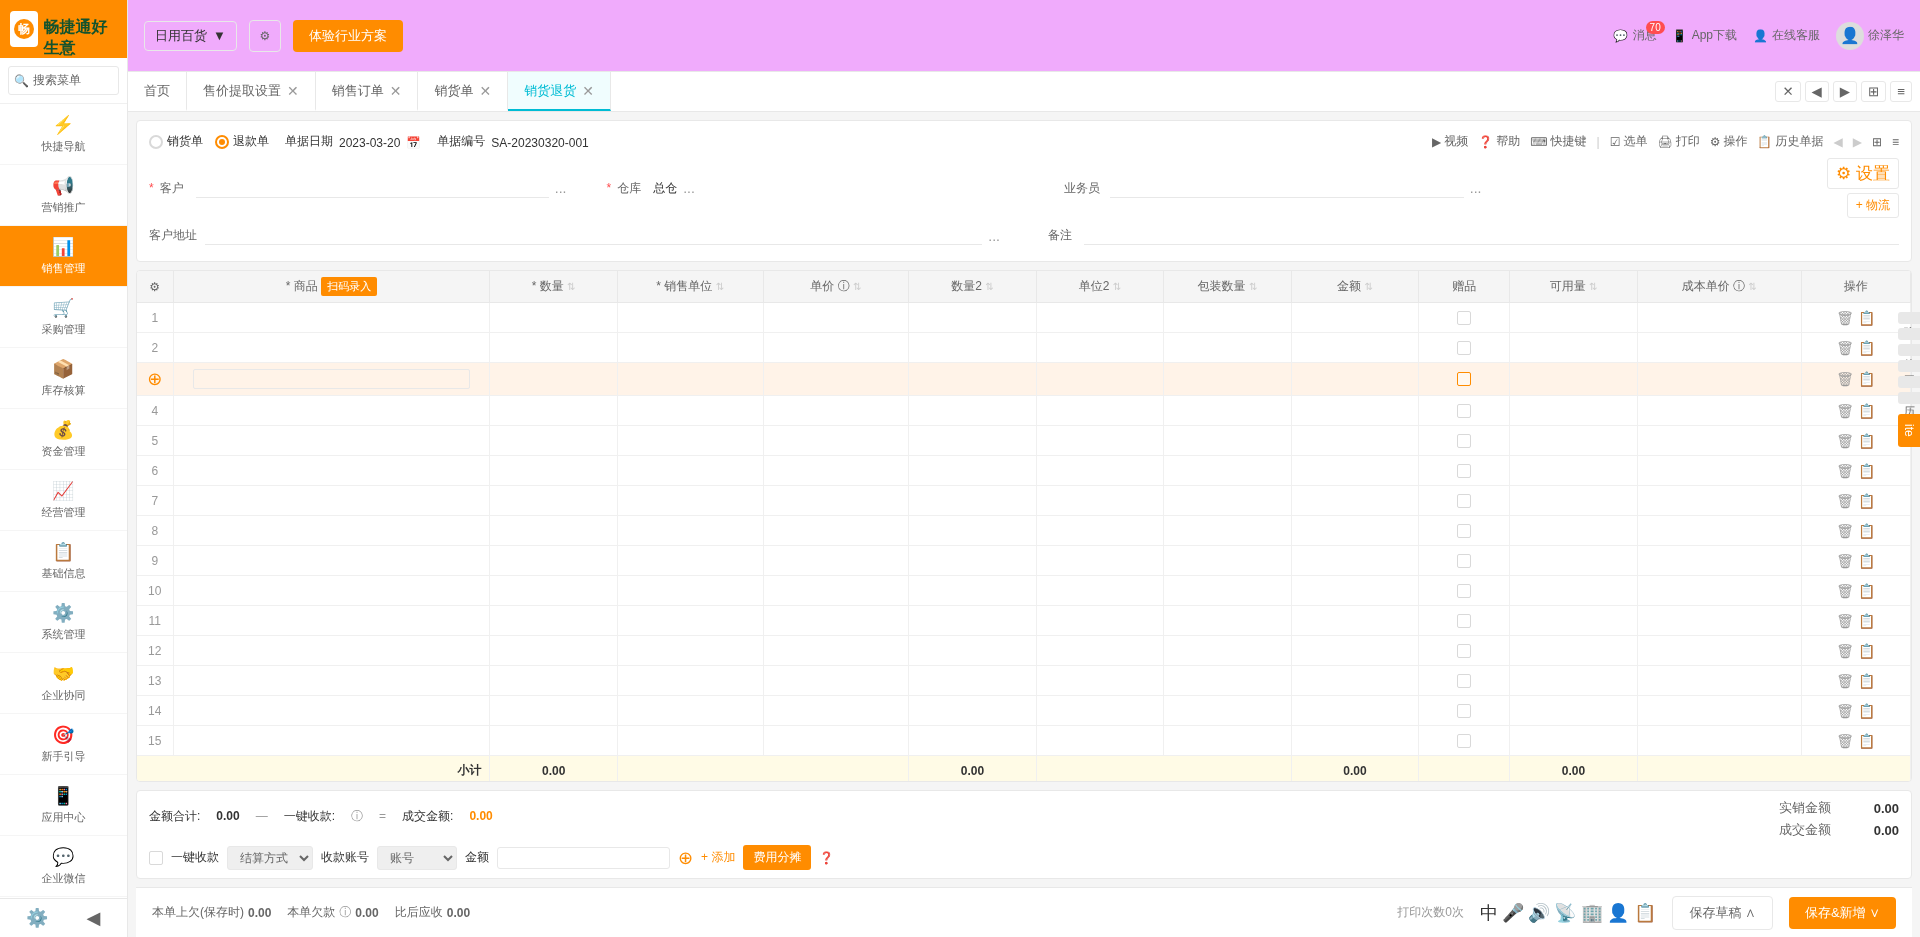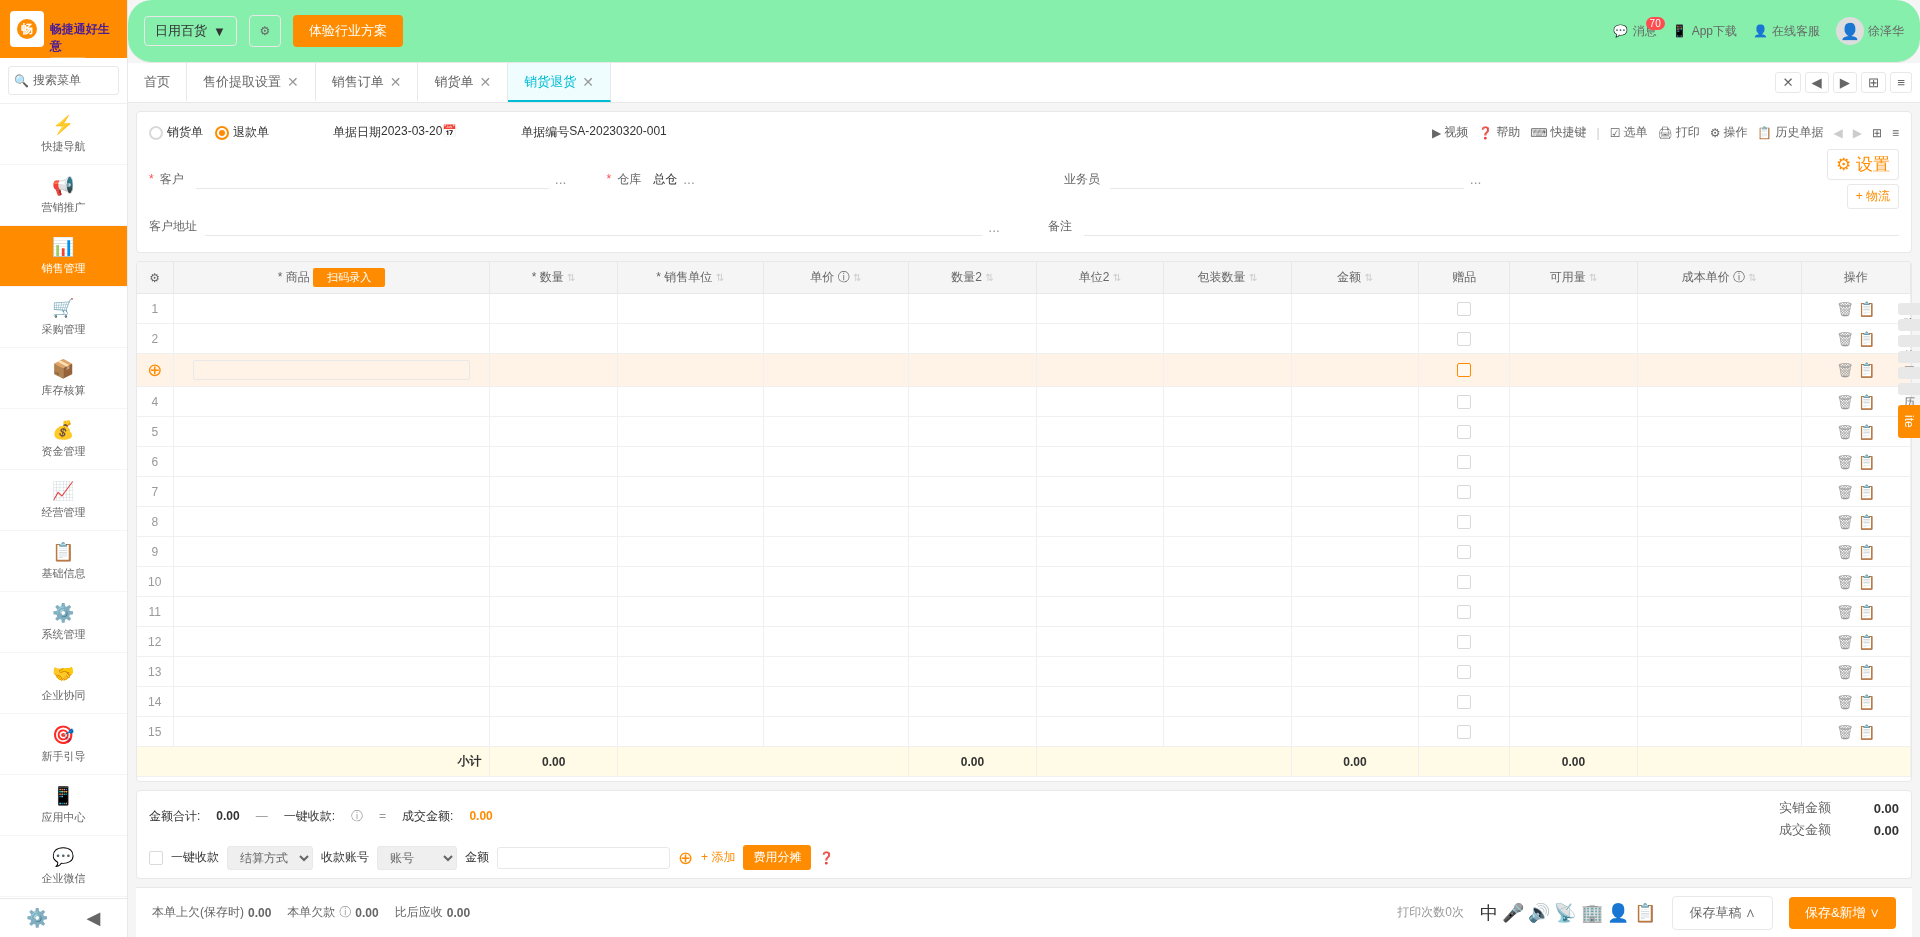--- a/index.html
+++ b/index.html
@@ -23,21 +23,21 @@
     .sidebar-item-icon { font-size: 18px; margin-bottom: 3px; }
     .sidebar-item-label { font-size: 11px; text-align: center; }
     
     .sidebar-bottom { padding: 8px; display: flex; justify-content: space-around; border-top: 1px solid #e8e8e8; }
     .sidebar-bottom-btn { background: none; border: none; cursor: pointer; color: #666; font-size: 18px; }
     
     
     .main-content { flex: 1; display: flex; flex-direction: column; overflow: hidden; }
     
     
-    .topbar { height: 63px; background: #86efac; border-bottom: 1px solid #e8e8e8; display: flex; align-items: center; padding: 0 16px; gap: 12px; border-radius: 24px; }
+    .topbar { height: 72px; background: #f0abfc; border-bottom: 1px solid #e8e8e8; display: flex; align-items: center; padding: 0 16px; gap: 12px; }
     .topbar-select { display: flex; align-items: center; gap: 6px; border: 1px solid #e8e8e8; border-radius: 4px; padding: 5px 10px; cursor: pointer; font-size: 13px; }
     .topbar-settings { width: 32px; height: 32px; border: 1px solid #e8e8e8; border-radius: 4px; display: flex; align-items: center; justify-content: center; cursor: pointer; color: #666; }
     .topbar-trial-btn { background: #ff8c00; color: #fff; border: none; border-radius: 4px; padding: 7px 16px; cursor: pointer; font-size: 13px; }
     .topbar-spacer { flex: 1; }
     .topbar-actions { display: flex; align-items: center; gap: 16px; }
     .topbar-action { display: flex; align-items: center; gap: 4px; cursor: pointer; color: #666; font-size: 12px; }
     .topbar-notification { position: relative; }
     .notification-badge { position: absolute; top: -6px; right: -8px; background: #ff4d4f; color: #fff; border-radius: 10px; font-size: 10px; padding: 1px 4px; min-width: 16px; text-align: center; }
     .topbar-avatar { width: 28px; height: 28px; border-radius: 50%; background: #ddd; display: flex; align-items: center; justify-content: center; overflow: hidden; }
     
@@ -53,38 +53,38 @@
     
     .content-area { flex: 1; background: #f5f5f5; overflow: hidden; display: flex; flex-direction: column; }
     
     
     .form-panel { background: #fff; margin: 8px; padding: 12px; border-radius: 4px; border: 1px solid #e8e8e8; }
     .radio-group { display: flex; align-items: center; gap: 12px; }
     .radio-item { display: flex; align-items: center; gap: 4px; cursor: pointer; }
     .radio-circle { width: 14px; height: 14px; border-radius: 50%; border: 2px solid #d9d9d9; display: flex; align-items: center; justify-content: center; }
     .radio-circle.checked { border-color: #ff8c00; }
     .radio-dot { width: 6px; height: 6px; border-radius: 50%; background: #ff8c00; }
-    .form-field { display: flex; align-items: flex-start; font-size: 12px; margin-left: 48px; }
+    .form-field { display: flex; align-items: flex-end; gap: 6px; font-size: 12px; }
     .toolbar-action-btn { display: flex; align-items: center; gap: 3px; cursor: pointer; color: #666; font-size: 12px; }
     .btn-setting { background: none; border: 1px solid #e8e8e8; border-radius: 3px; padding: 3px 8px; cursor: pointer; color: #ff8c00; font-size: 17px; display: flex; align-items: center; gap: 3px; }
     .btn-add-material { background: none; border: 1px solid #e8e8e8; border-radius: 3px; padding: 3px 8px; cursor: pointer; color: #ff8c00; font-size: 12px; display: flex; align-items: center; gap: 3px; }
     .required { color: #ff4d4f; }
     .form-input { border: none; border-bottom: 1px solid #e8e8e8; padding: 2px 4px; flex: 1; min-width: 120px; color: #333; background: none; outline: none; font-size: 12px; }
     .form-ellipsis { color: #999; cursor: pointer; font-size: 14px; }
     
     
     .table-container { background: #fff; margin: 0 8px 8px; border: 1px solid #e8e8e8; border-radius: 4px; overflow: hidden; flex: 1; display: flex; flex-direction: column; }
     .data-table { width: 100%; border-collapse: collapse; }
     .data-table th { background: #f5f5f5; padding: 6px 4px; text-align: center; border-right: 1px solid #e8e8e8; border-bottom: 1px solid #e8e8e8; font-weight: normal; color: #666; font-size: 12px; white-space: nowrap; }
     .data-table td { padding: 5px 4px; text-align: center; border-right: 1px solid #f0f0f0; border-bottom: 1px solid #f0f0f0; font-size: 12px; height: 30px; }
     .data-table tr.orange-row td { background: #fff3e8; }
     .th-sortable { cursor: pointer; }
     .sort-icon { font-size: 10px; color: #ccc; }
     .col-settings { width: 36px; }
-    .scan-btn { background: #ff8c00; color: #fff; border: none; border-radius: 2px; padding: 2px 14px; cursor: pointer; font-size: 11px; }
+    .scan-btn { background: #ff8c00; color: #fff; border: none; border-radius: 2px; padding: 2px 6px; cursor: pointer; font-size: 11px; }
     .row-num { color: #999; }
     .checkbox-cell { display: flex; justify-content: center; align-items: center; }
     .custom-checkbox { width: 14px; height: 14px; border: 1px solid #d9d9d9; border-radius: 2px; cursor: pointer; background: #fff; }
     .action-icons { display: flex; justify-content: center; gap: 4px; }
     .action-icon { cursor: pointer; color: #999; font-size: 14px; }
     
     
     .table-footer-row td { background: #fffbe6; font-weight: bold; color: #333; }
     
     
@@ -121,21 +121,21 @@
 
   <div class="sidebar">
     <div class="sidebar-logo">
       <div class="sidebar-logo-icon">
         <svg width="24" height="24" viewBox="0 0 24 24">
           <circle cx="12" cy="12" r="10" fill="#ff8c00"></circle>
           <text x="12" y="16" text-anchor="middle" fill="white" font-size="12" font-weight="bold">畅</text>
         </svg>
       </div>
       <div>
-        <div style="color:#4c1d95;font-size:12px;font-weight:bold;margin-top:36px;">畅捷通好生意</div>
+        <div style="color:#14532d;font-size:16px;font-weight:bold;margin-top:36px;">畅捷通好生意</div>
         <span class="sidebar-logo-badge">标准版</span>
       </div>
     </div>
 
     <div class="sidebar-search">
       <button class="sidebar-search-btn">
         <span>🔍</span>
         <span>搜索菜单</span>
       </button>
     </div>

